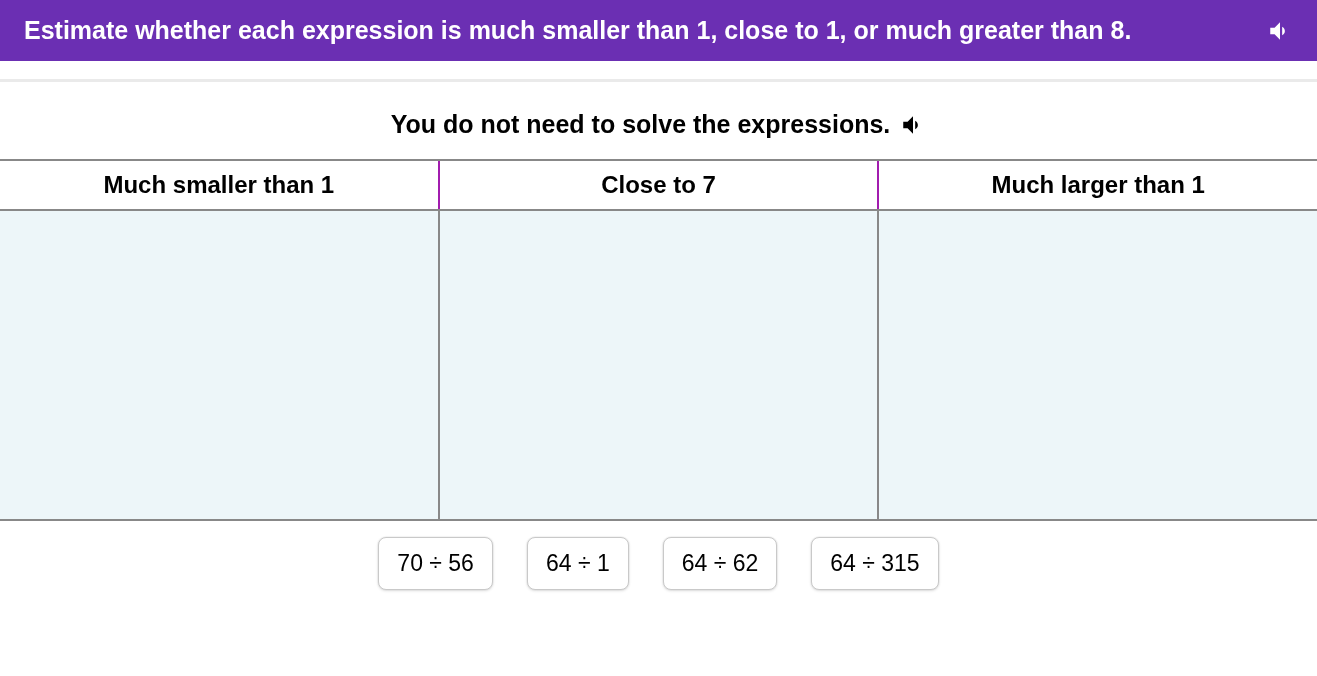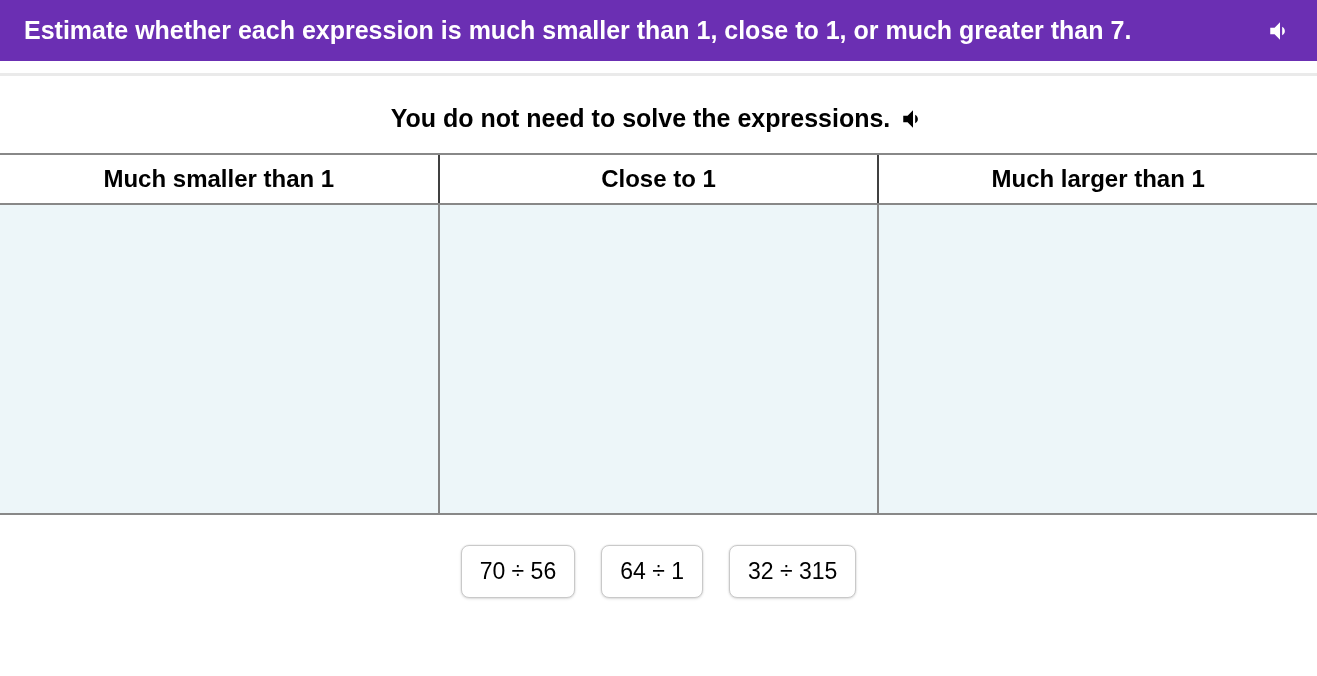--- a/index.html
+++ b/index.html
@@ -31,21 +31,21 @@
       text-align: center;
       padding: 28px 0 20px 0;
       font-size: 25px;
       font-weight: 700;
       color: #000;
       display: flex;
       justify-content: center;
       align-items: center;
       gap: 10px;
       border-top: 3px solid #eaeaea;
-      margin-top: 12px;
+      margin-top: 18px;
     }
     .speaker-icon {
       display: inline-flex;
       align-items: center;
       justify-content: center;
       cursor: pointer;
     }
     .speaker-icon svg {
       width: 26px;
       height: 26px;
@@ -64,21 +64,21 @@
       width: 100%;
       border-top: 2px solid #888;
       border-bottom: 2px solid #888;
     }
     .table-header-cell {
       flex: 1;
       text-align: center;
       font-size: 24px;
       font-weight: 700;
       padding: 10px 0;
-      border-right: 2px solid #404040;
+      border-right: 2px solid #a21caf;
     }
     .table-header-cell:last-child {
       border-right: none;
     }
     .table-body {
       display: flex;
       width: 100%;
       border-bottom: 2px solid #888;
       height: 310px;
     }
@@ -86,68 +86,69 @@
       flex: 1;
       background: #edf6f9;
       border-right: 2px solid #888;
     }
     .drop-zone:last-child {
       border-right: none;
     }
     .tiles-row {
       display: flex;
       justify-content: center;
-      gap: 26px;
-      padding: 30px 0;
+      gap: 34px;
+      padding: 16px 0;
       align-items: center;
     }
     .tile {
       background: #ffffff;
       border: 1px solid #c9c9c9;
       border-radius: 8px;
       padding: 12px 18px;
       font-size: 23px;
       color: #000;
       box-shadow: 0 1px 3px rgba(0,0,0,0.12), 0 0 0 1px rgba(0,0,0,0.03);
       cursor: grab;
       user-select: none;
       white-space: nowrap;
     }
   </style>
 </head>
 <body>
 
 <div class="header">
-  <span class="header-text">Estimate whether each expression is much smaller than 1, close to 1, or much greater than 7.</span>
+  <span class="header-text">Estimate whether each expression is much smaller than 1, close to 1, or much greater than 8.</span>
   <span class="speaker-icon">
     <svg viewBox="0 0 24 24">
         <path d="M3 9v6h4l5 5V4L7 9H3zm13.5 3c0-1.77-1.02-3.29-2.5-4.03v8.05c1.48-.73 2.5-2.25 2.5-4.02z"></path>
       </svg>
   </span>
 </div>
 
 <div class="subheader">
   <span>You do not need to solve the expressions.</span>
   <span class="speaker-icon">
     <svg viewBox="0 0 24 24">
         <path d="M3 9v6h4l5 5V4L7 9H3zm13.5 3c0-1.77-1.02-3.29-2.5-4.03v8.05c1.48-.73 2.5-2.25 2.5-4.02z"></path>
       </svg>
   </span>
 </div>
 
 <div class="table-wrap">
   <div class="table-headers">
     <div class="table-header-cell">Much smaller than 1</div>
-    <div class="table-header-cell">Close to 1</div>
+    <div class="table-header-cell">Close to 7</div>
     <div class="table-header-cell">Much larger than 1</div>
   </div>
   <div class="table-body">
     <div class="drop-zone"></div>
     <div class="drop-zone"></div>
     <div class="drop-zone"></div>
   </div>
 </div>
 
 <div class="tiles-row">
   <div class="tile">70 ÷ 56</div>
   <div class="tile">64 ÷ 1</div>
-  <div class="tile">32 ÷ 315</div>
+  <div class="tile">64 ÷ 62</div>
+  <div class="tile">64 ÷ 315</div>
 </div>
 
 </body></html>

